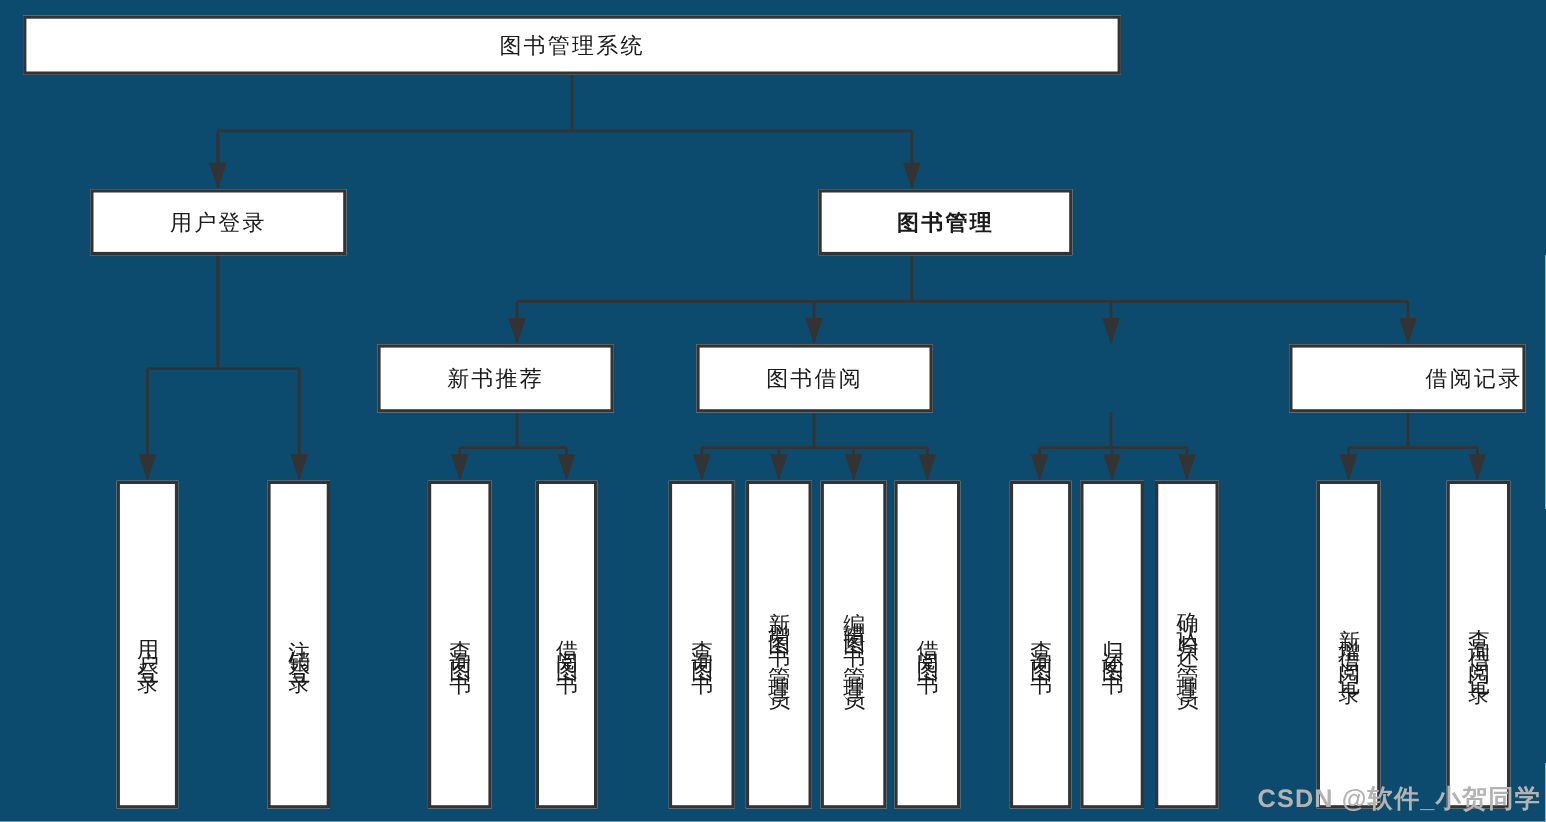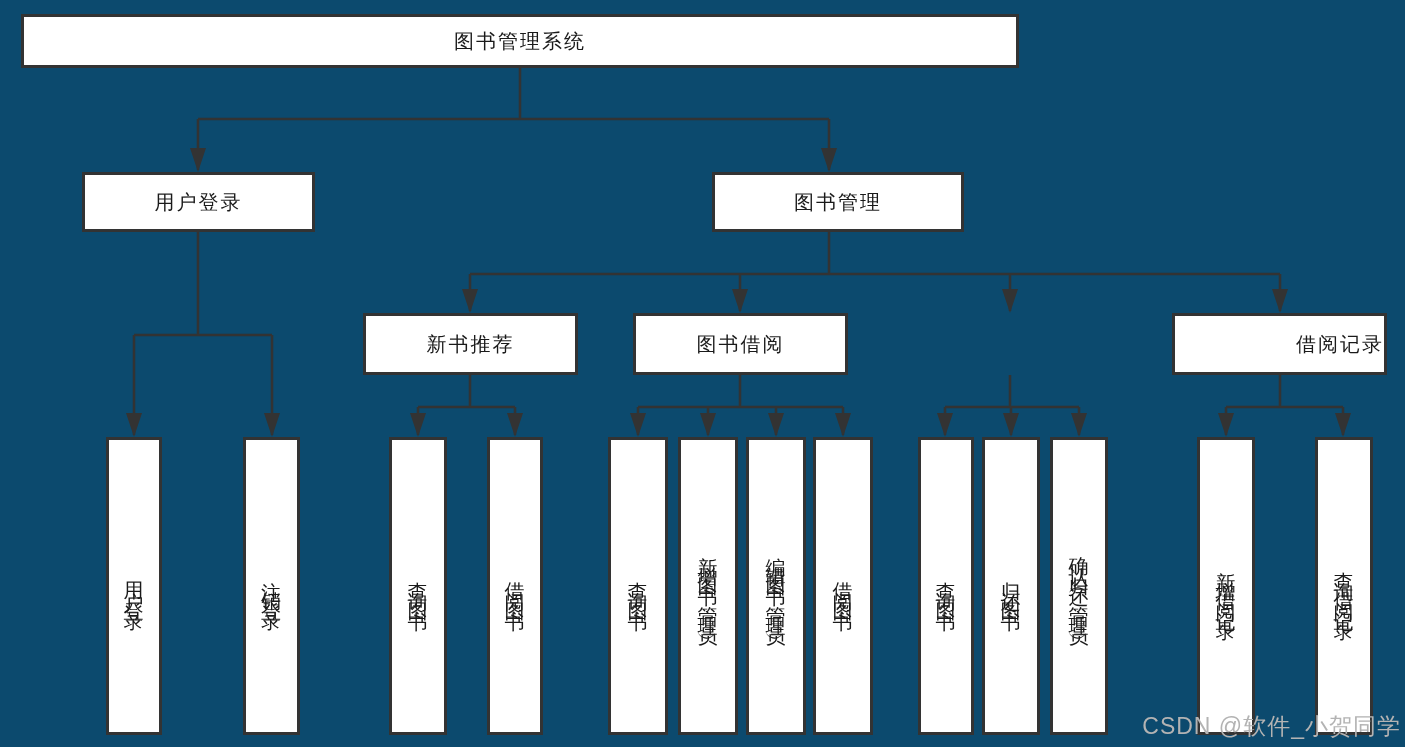--- a/index.html
+++ b/index.html
@@ -38,22 +38,22 @@
   }
   .vbox .vlabel {
     writing-mode: vertical-rl;
     text-orientation: mixed;
     letter-spacing: 10px;
     line-height: 1;
   }
   
   .n-root   { left: 21px;  top: 14px;  width: 998px; height: 54px; }
   .n-b0     { left: 82px;  top: 172px; width: 233px; height: 60px; }
-  .n-b1     { left: 712px; top: 172px; width: 252px; height: 60px; }
-  .n-g0     { left: 363px;  top: 313px; width: 215px; height: 62px; }
+  .n-b1     { left: 744px; top: 172px; width: 231px; height: 60px; font-weight: bold; }
+  .n-g0     { left: 343px;  top: 313px; width: 215px; height: 62px; }
   .n-g1     { left: 633px;  top: 313px; width: 215px; height: 62px; text-align: right; }
   .n-g2     { left: 903px;  top: 313px; width: 215px; height: 62px; }
   .n-g3     { left: 1172px; top: 313px; width: 215px; height: 62px; justify-content: flex-end; }
   .leaf     { top: 437px; height: 298px; }
   .n-l0  { left: 106px;  width: 56px; }
   .n-l1  { left: 243px;  width: 57px; }
   .n-l2  { left: 389px;  width: 58px; }
   .n-l3  { left: 487px;  width: 56px; }
   .n-l4  { left: 608px;  width: 60px; }
   .n-l5  { left: 678px;  width: 60px; }
@@ -65,20 +65,21 @@
   .n-l11 { left: 1197px; width: 58px; }
   .n-l12 { left: 1315px; width: 58px; }
   .watermark {
     position: absolute;
     right: 4px;
     bottom: 5px;
     font-size: 23px;
     color: #b3b3b3;
     letter-spacing: 1px;
     white-space: nowrap;
+    font-weight: bold;
   }
 </style>
 </head>
 <body>
 
 <div class="canvas">
 
   <svg class="connectors" viewBox="0 0 1405 747" xmlns="http://www.w3.org/2000/svg">
     <path fill="none" stroke="#333333" stroke-width="2.5" d="M520 68 V119 M198 119 H829 M198 119 V170 M829 119 V170
          M198 232 V335 M134 335 H272 M134 335 V435 M272 335 V435

